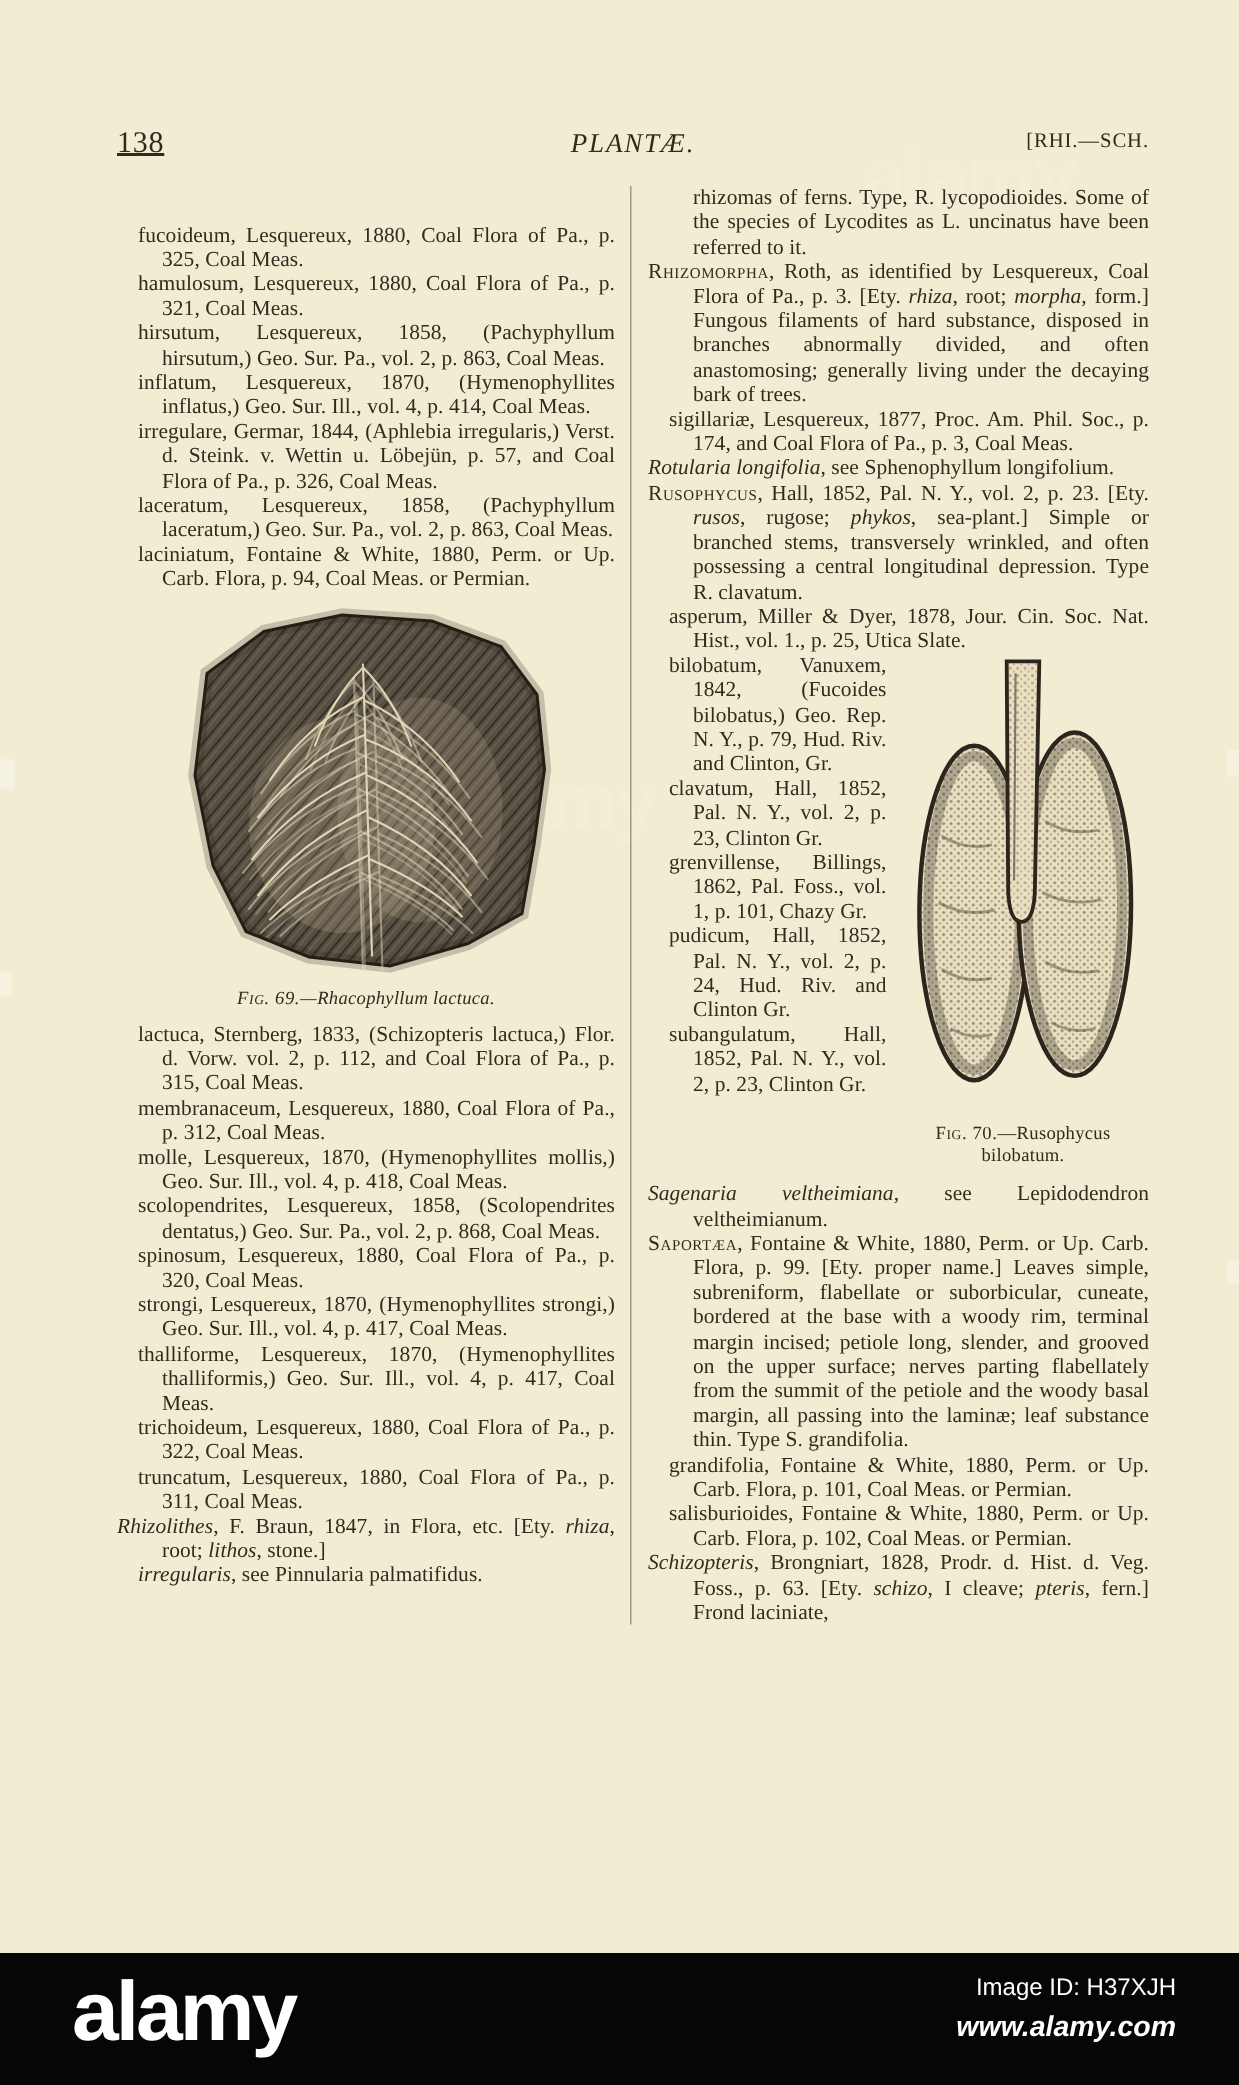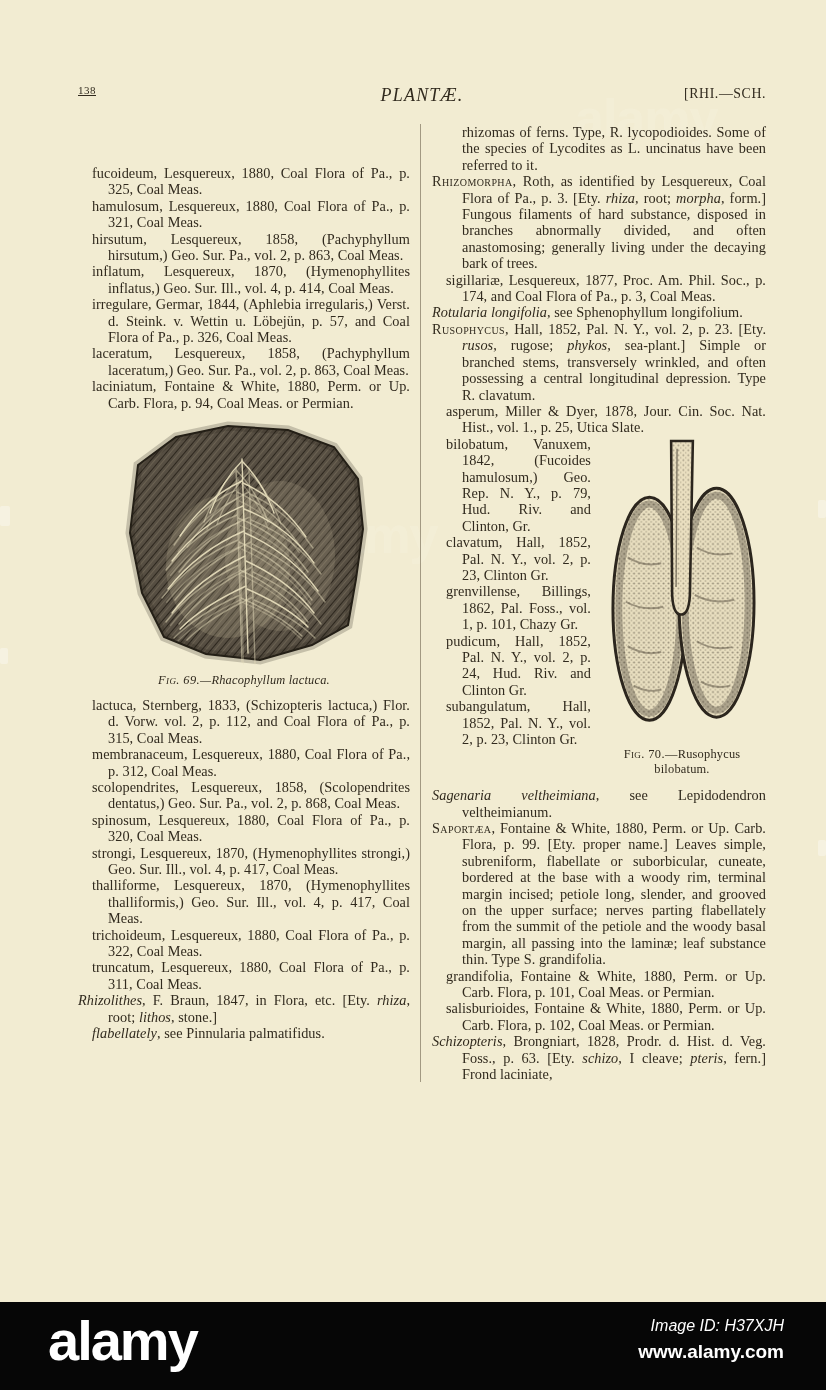--- a/index.html
+++ b/index.html
@@ -6,21 +6,21 @@
   body{
     width:826px;height:1390px;position:relative;overflow:hidden;
     background:#f2ecd2;color:#312a1e;
     font-family:"Liberation Serif", serif;
   }
   
   .page-header{
     position:absolute;top:84px;left:78px;width:688px;height:22px;
     font-size:15px;
   }
-  .page-number{position:absolute;left:0;top:0;font-size:11px;letter-spacing:.5px;text-decoration:underline;}
+  .page-number{position:absolute;left:0;top:0;font-size:20px;letter-spacing:.5px;text-decoration:underline;}
   .page-title{
     position:absolute;left:0;right:0;text-align:center;top:1px;
     font-style:italic;font-size:18px;letter-spacing:1.2px;
   }
   .section-range{position:absolute;right:0;top:2px;font-size:13.8px;letter-spacing:.6px;}
   
   .columns{
     position:absolute;top:124px;left:78px;width:690px;
     display:flex;align-items:center;
   }
@@ -56,22 +56,22 @@
   
   .footer-bar{
     position:absolute;left:0;top:1302px;width:826px;height:88px;background:#060606;
     font-family:"Liberation Sans",sans-serif;color:#ffffff;
   }
   .alamy-logo{
     position:absolute;left:48px;top:6px;
     font-size:56px;font-weight:700;letter-spacing:-2px;
   }
   .footer-right{position:absolute;right:42px;top:12px;text-align:right;}
-  .footer-image-id{font-size:16px;font-weight:400;line-height:24px;font-style:italic;}
-  .footer-url{font-size:19px;font-weight:700;line-height:28px;}
+  .footer-image-id{font-size:16px;font-weight:400;line-height:24px;}
+  .footer-url{font-size:19px;font-weight:700;line-height:28px;font-style:italic;}
 </style>
 </head>
 <body>
 
 <div class="wm" style="left:575px;top:88px;">alamy</div>
 <div class="wm" style="left:295px;top:505px;">alamy</div>
 <div class="wm" style="left:620px;top:858px;">alamy</div>
 <div class="edge-mark" style="left:0;top:506px;width:10px;height:20px;"></div>
 <div class="edge-mark" style="left:0;top:648px;width:8px;height:16px;"></div>
 <div class="edge-mark" style="left:818px;top:500px;width:8px;height:18px;"></div>
@@ -130,28 +130,29 @@
         <use href="#plumes" transform="translate(1,20) scale(.96)" opacity=".35"></use>
       </svg>
       <div class="fig-caption">
         <span class="seg-sc">Fig. 69.—</span><span>Rhacophyllum lactuca.</span>
       </div>
     </div>
 
     <div>
         <p class="entry sp"><span class="seg-p">lactuca, Sternberg, 1833, (Schizopteris lactuca,) Flor. d. Vorw. vol. 2, p. 112, and Coal Flora of Pa., p. 315, Coal Meas.</span></p>
         <p class="entry sp"><span class="seg-p">membranaceum, Lesquereux, 1880, Coal Flora of Pa., p. 312, Coal Meas.</span></p>
+        <p class="entry sp"><span class="seg-p">molle, Lesquereux, 1870, (Hymenophyllites mollis,) Geo. Sur. Ill., vol. 4, p. 418, Coal Meas.</span></p>
         <p class="entry sp"><span class="seg-p">scolopendrites, Lesquereux, 1858, (Scolopendrites dentatus,) Geo. Sur. Pa., vol. 2, p. 868, Coal Meas.</span></p>
         <p class="entry sp"><span class="seg-p">spinosum, Lesquereux, 1880, Coal Flora of Pa., p. 320, Coal Meas.</span></p>
         <p class="entry sp"><span class="seg-p">strongi, Lesquereux, 1870, (Hymenophyllites strongi,) Geo. Sur. Ill., vol. 4, p. 417, Coal Meas.</span></p>
         <p class="entry sp"><span class="seg-p">thalliforme, Lesquereux, 1870, (Hymenophyllites thalliformis,) Geo. Sur. Ill., vol. 4, p. 417, Coal Meas.</span></p>
         <p class="entry sp"><span class="seg-p">trichoideum, Lesquereux, 1880, Coal Flora of Pa., p. 322, Coal Meas.</span></p>
         <p class="entry sp"><span class="seg-p">truncatum, Lesquereux, 1880, Coal Flora of Pa., p. 311, Coal Meas.</span></p>
         <p class="entry gen"><span class="seg-i">Rhizolithes</span><span class="seg-p">, F. Braun, 1847, in Flora, etc. [Ety. </span><span class="seg-i">rhiza</span><span class="seg-p">, root; </span><span class="seg-i">lithos</span><span class="seg-p">, stone.]</span></p>
-        <p class="entry sp"><span class="seg-i">flabellately</span><span class="seg-p">, see Pinnularia palmatifidus.</span></p>
+        <p class="entry sp"><span class="seg-i">irregularis</span><span class="seg-p">, see Pinnularia palmatifidus.</span></p>
       </div>
   </div>
 
   <div class="col col-right">
     <div>
         <p class="entry cont"><span class="seg-p">rhizomas of ferns. Type, R. lycopodioides. Some of the species of Lycodites as L. uncinatus have been referred to it.</span></p>
         <p class="entry gen"><span class="seg-sc">Rhizomorpha</span><span class="seg-p">, Roth, as identified by Lesquereux, Coal Flora of Pa., p. 3. [Ety. </span><span class="seg-i">rhiza</span><span class="seg-p">, root; </span><span class="seg-i">morpha</span><span class="seg-p">, form.] Fungous filaments of hard substance, disposed in branches abnormally divided, and often anastomosing; generally living under the decaying bark of trees.</span></p>
         <p class="entry sp"><span class="seg-p">sigillariæ, Lesquereux, 1877, Proc. Am. Phil. Soc., p. 174, and Coal Flora of Pa., p. 3, Coal Meas.</span></p>
         <p class="entry gen"><span class="seg-i">Rotularia longifolia</span><span class="seg-p">, see Sphenophyllum longifolium.</span></p>
         <p class="entry gen"><span class="seg-sc">Rusophycus</span><span class="seg-p">, Hall, 1852, Pal. N. Y., vol. 2, p. 23. [Ety. </span><span class="seg-i">rusos</span><span class="seg-p">, rugose; </span><span class="seg-i">phykos</span><span class="seg-p">, sea-plant.] Simple or branched stems, transversely wrinkled, and often possessing a central longitudinal depression. Type R. clavatum.</span></p>
@@ -178,21 +179,21 @@
         <path d="M64,2 L86,2 L83,158 Q82,178 74,178 Q66,178 65,158 Z" fill="#eadfc0" stroke="#2b251d" stroke-width="2.6"></path>
         <path d="M64,2 L86,2 L83,158 Q82,178 74,178 Q66,178 65,158 Z" fill="url(#stip)" opacity=".35"></path>
         <path d="M70,10 L69,150" stroke="#3c352a" stroke-width="1.4" opacity=".6"></path>
       </svg>
       <div class="fig-caption">
         <span class="seg-sc">Fig. 70.—</span><span>Rusophycus bilobatum.</span>
       </div>
     </div>
 
     <div>
-        <p class="entry sp"><span class="seg-p">bilobatum, Vanuxem, 1842, (Fucoides hamulosum,) Geo. Rep. N. Y., p. 79, Hud. Riv. and Clinton, Gr.</span></p>
+        <p class="entry sp"><span class="seg-p">bilobatum, Vanuxem, 1842, (Fucoides bilobatus,) Geo. Rep. N. Y., p. 79, Hud. Riv. and Clinton, Gr.</span></p>
         <p class="entry sp"><span class="seg-p">clavatum, Hall, 1852, Pal. N. Y., vol. 2, p. 23, Clinton Gr.</span></p>
         <p class="entry sp"><span class="seg-p">grenvillense, Billings, 1862, Pal. Foss., vol. 1, p. 101, Chazy Gr.</span></p>
         <p class="entry sp"><span class="seg-p">pudicum, Hall, 1852, Pal. N. Y., vol. 2, p. 24, Hud. Riv. and Clinton Gr.</span></p>
         <p class="entry sp"><span class="seg-p">subangulatum, Hall, 1852, Pal. N. Y., vol. 2, p. 23, Clinton Gr.</span></p>
       </div>
     <div class="clear">
         <p class="entry gen"><span class="seg-i">Sagenaria veltheimiana</span><span class="seg-p">, see Lepidodendron veltheimianum.</span></p>
         <p class="entry gen"><span class="seg-sc">Saportæa</span><span class="seg-p">, Fontaine &amp; White, 1880, Perm. or Up. Carb. Flora, p. 99. [Ety. proper name.] Leaves simple, subreniform, flabellate or suborbicular, cuneate, bordered at the base with a woody rim, terminal margin incised; petiole long, slender, and grooved on the upper surface; nerves parting flabellately from the summit of the petiole and the woody basal margin, all passing into the laminæ; leaf substance thin. Type S. grandifolia.</span></p>
         <p class="entry sp"><span class="seg-p">grandifolia, Fontaine &amp; White, 1880, Perm. or Up. Carb. Flora, p. 101, Coal Meas. or Permian.</span></p>
         <p class="entry sp"><span class="seg-p">salisburioides, Fontaine &amp; White, 1880, Perm. or Up. Carb. Flora, p. 102, Coal Meas. or Permian.</span></p>

